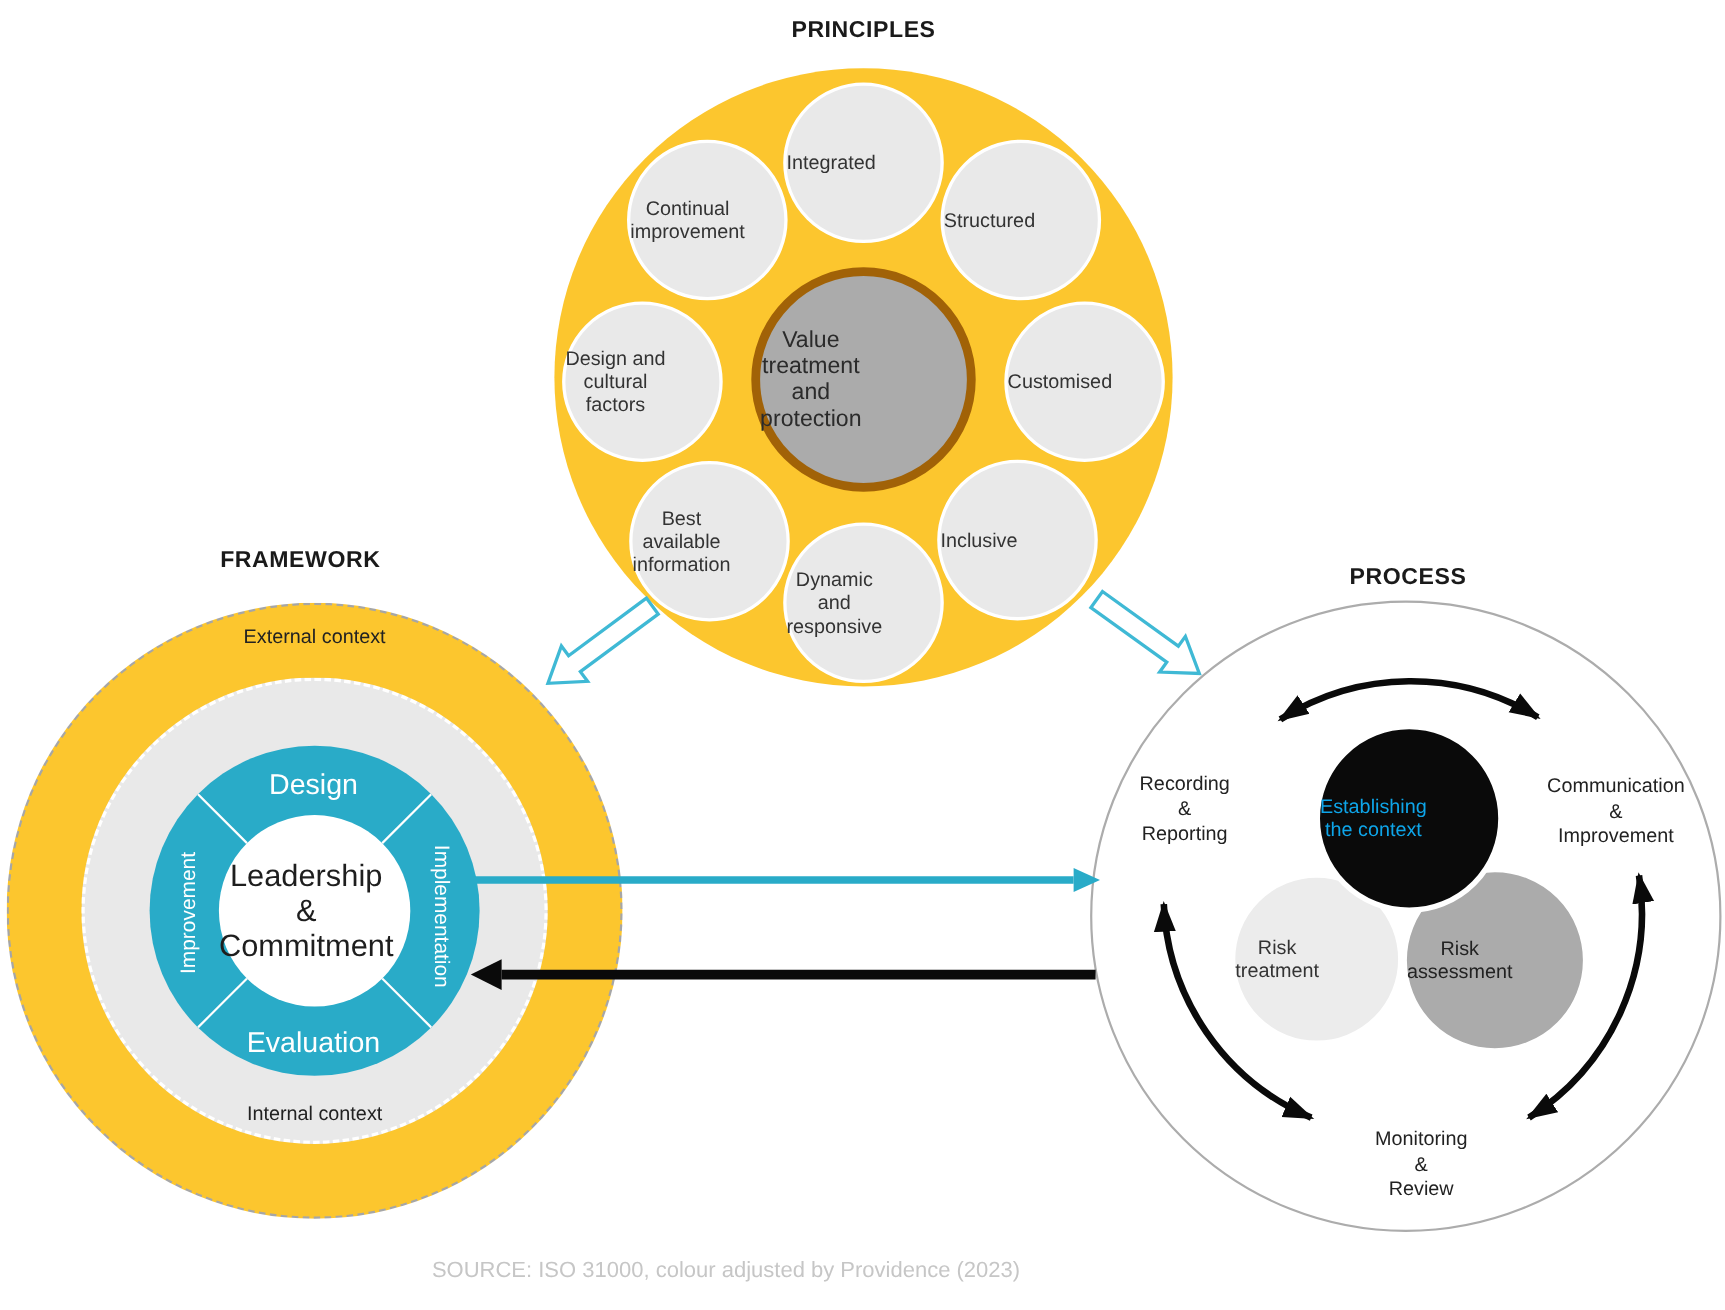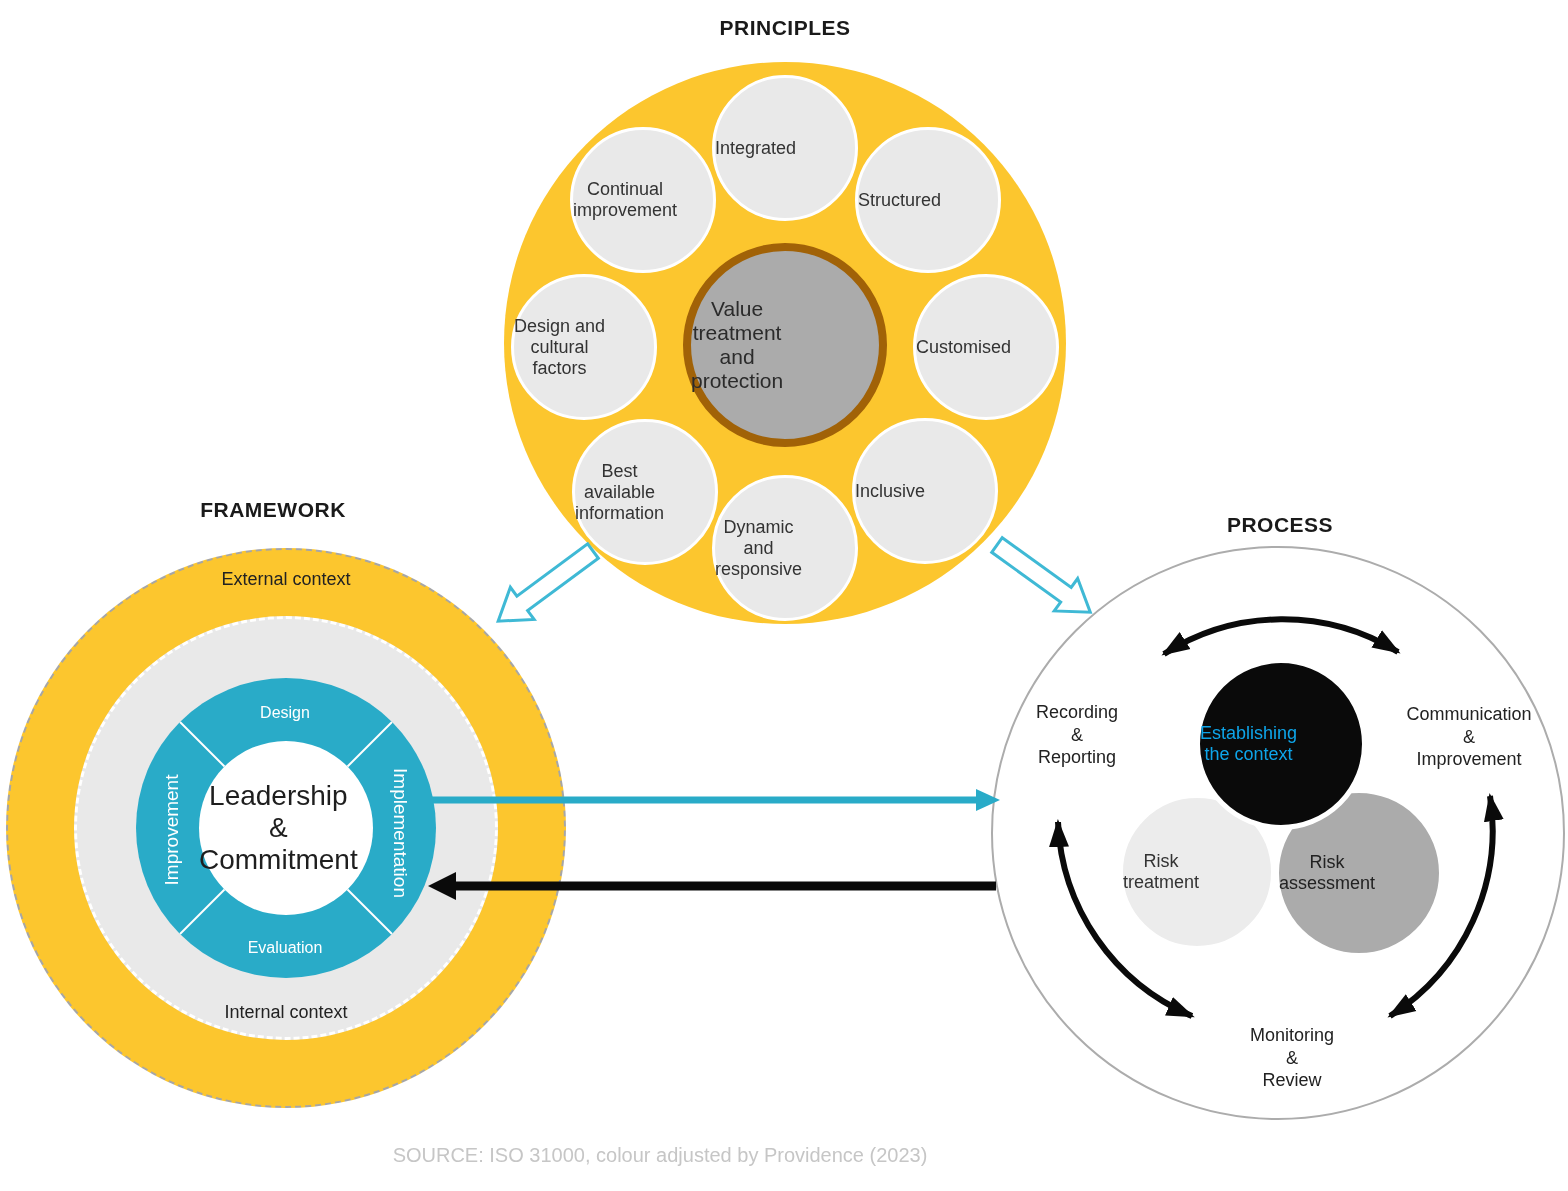--- a/index.html
+++ b/index.html
@@ -20,21 +20,21 @@
   .sat{width:146px;height:146px;background:#E9E9E9;border:3px solid #fff;
        font-size:18px;color:#333;}
   
   .f-yellow{left:6px;top:548px;width:560px;height:560px;background:#FCC62E;
             border:2px dashed #A6A6A6;}
   .f-gray{left:74px;top:616px;width:424px;height:424px;background:#E9E9E9;
           border:3px dashed #fff;}
   .f-teal{left:136px;top:678px;width:300px;height:300px;background:#29ABC8;}
   .f-white{left:199px;top:741px;width:174px;height:174px;background:#fff;
            font-size:28px;color:#1e1e1e;}
-  .seg{color:#fff;font-size:16px;}
+  .seg{color:#fff;font-size:26px;}
   .vlabel{position:absolute;color:#fff;font-size:19px;white-space:nowrap;}
   .v-left{left:172px;top:830px;transform:translate(-50%,-50%) rotate(-90deg);}
   .v-right{left:400px;top:833px;transform:translate(-50%,-50%) rotate(90deg);}
   .ctx{font-size:18px;color:#222;}
   
   .pr-outer{left:991px;top:546px;width:574px;height:574px;background:#fff;
             border:2px solid #ACACAC;}
   .pr-black{left:1195px;top:658px;width:172px;height:172px;background:#0A0A0A;
             border:5px solid #fff;color:#0ea5e9;font-size:18px;z-index:6;}
   .pr-treat{left:1119px;top:794px;width:156px;height:156px;background:#ECECEC;

